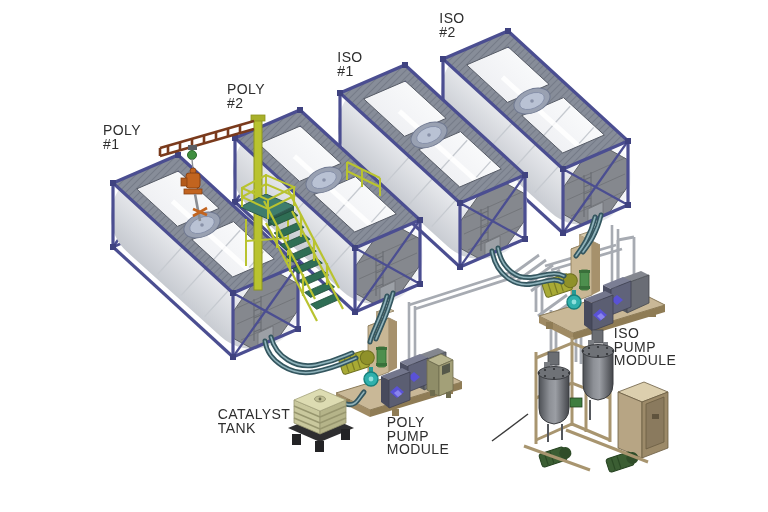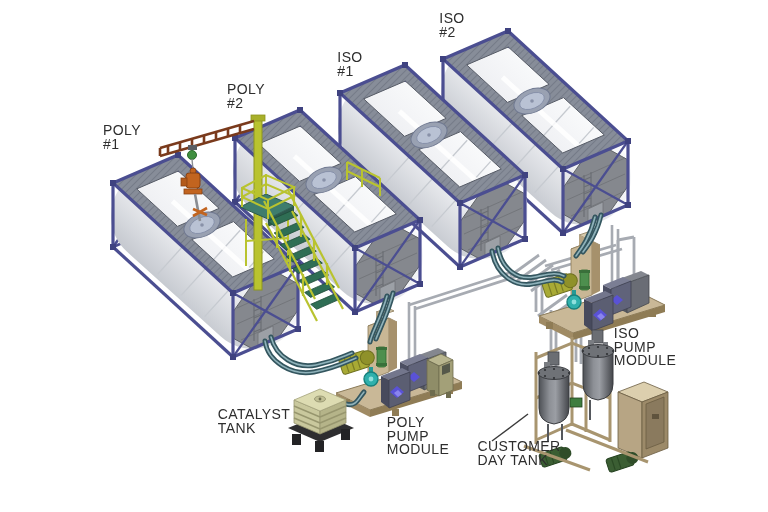--- a/index.html
+++ b/index.html
@@ -454,17 +454,13 @@
 <div class="lbl" style="left:418px;top:416px">
   <div>POLY</div>
   <div>PUMP</div>
   <div>MODULE</div>
 </div>
 <div class="lbl" style="left:645px;top:327px">
   <div>ISO</div>
   <div>PUMP</div>
   <div>MODULE</div>
 </div>
-<div class="lbl" style="left:519px;top:440px">
-  <div>CUSTOMER</div>
-  <div>DAY TANK</div>
-</div>
 </div>
 
 </body></html>

